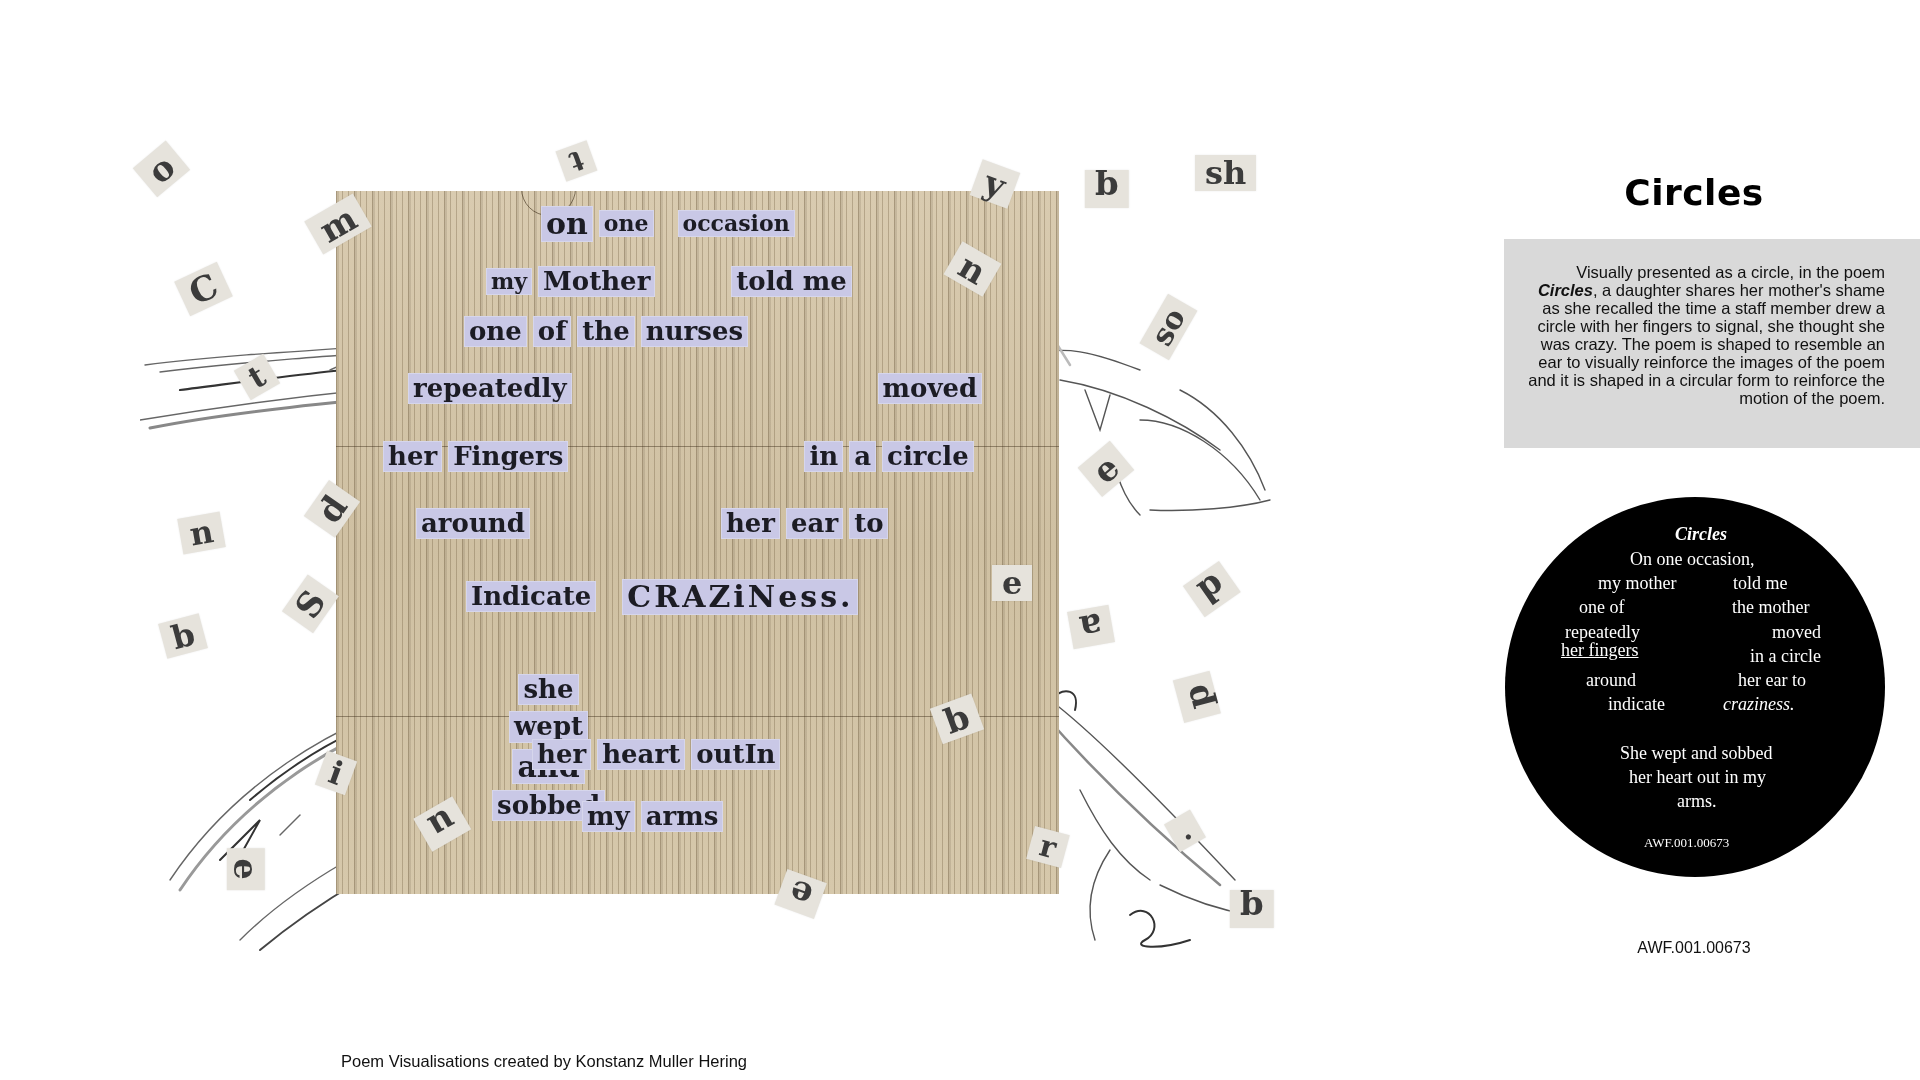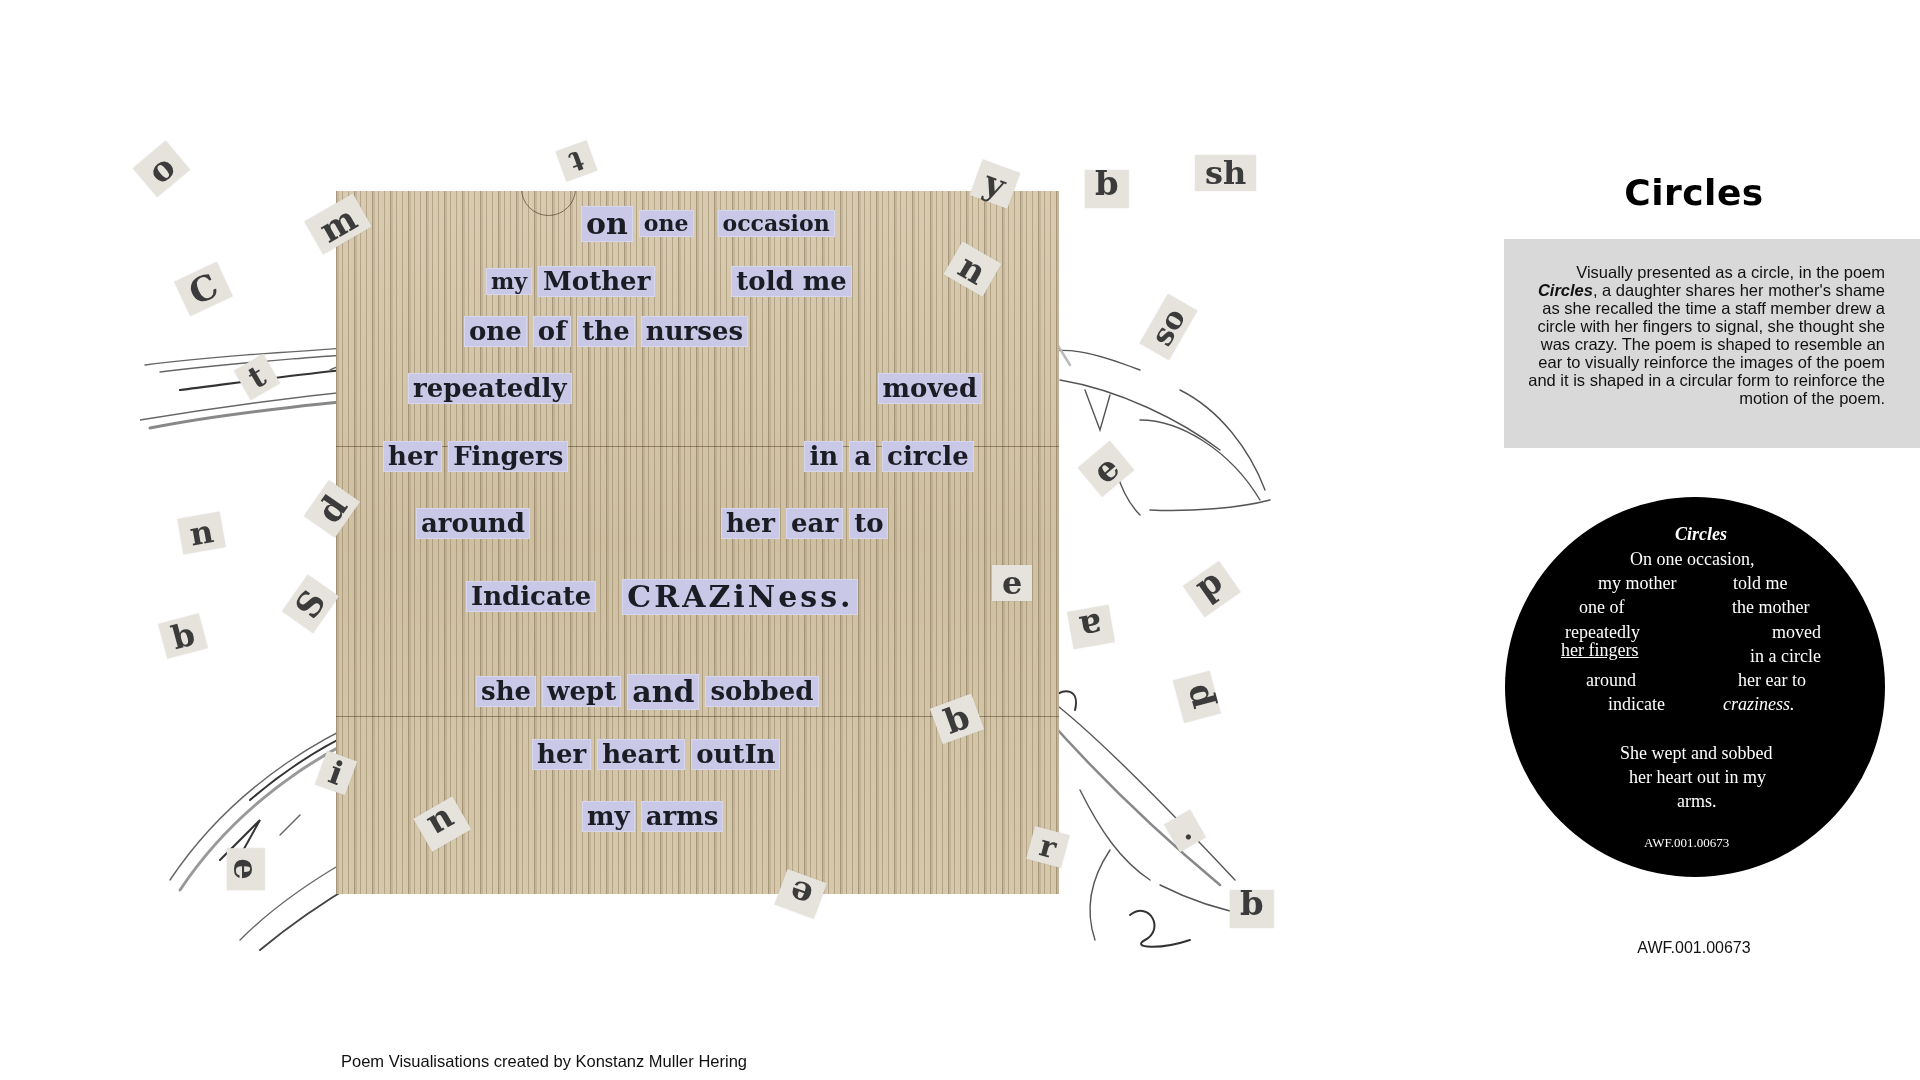--- a/index.html
+++ b/index.html
@@ -135,21 +135,21 @@
       <path d="M140 215 C170 230 200 240 230 245"></path>
       <path d="M30 30 C45 15 60 20 55 40" stroke="#333" stroke-width="2"></path>
     </g>
   </svg>
 
   <div class="paper">
     <div class="sketch-circle"></div>
     <div class="rule" style="top:255px;"></div>
     <div class="rule" style="top:525px;"></div>
 
-    <div class="word-line" style="left:205px;top:15px;margin-left:40px;">
+    <div class="word-line" style="left:205px;top:15px;">
       <span class="word w-lg">on</span>
       <span class="word w-sm">one</span>
       <span class="word w-sm" style="margin-left:18px;">occasion</span>
     </div>
     <div class="word-line" style="left:150px;top:75px;">
       <span class="word w-sm">my</span>
       <span class="word w-md">Mother</span>
       <span class="word w-md" style="margin-left:70px;">told me</span>
     </div>
     <div class="word-line" style="left:128px;top:125px;">
@@ -172,21 +172,21 @@
     <div class="word-line" style="left:80px;top:317px;">
       <span class="word w-md">around</span>
       <span class="word w-md" style="margin-left:185px;">her</span>
       <span class="word w-md">ear</span>
       <span class="word w-md">to</span>
     </div>
     <div class="word-line" style="left:130px;top:388px;">
       <span class="word w-md">Indicate</span>
       <span class="word w-lg" style="margin-left:20px;letter-spacing:3px;">CRAZiNess.</span>
     </div>
-    <div class="word-line" style="left:140px;top:483px;">
+    <div class="word-line" style="left:156px;top:483px;flex-direction:column;">
       <span class="word w-md">she</span>
       <span class="word w-md">wept</span>
       <span class="word w-lg">and</span>
       <span class="word w-md">sobbed</span>
     </div>
     <div class="word-line" style="left:196px;top:548px;">
       <span class="word w-md">her</span>
       <span class="word w-md">heart</span>
       <span class="word w-md">outIn</span>
     </div>

